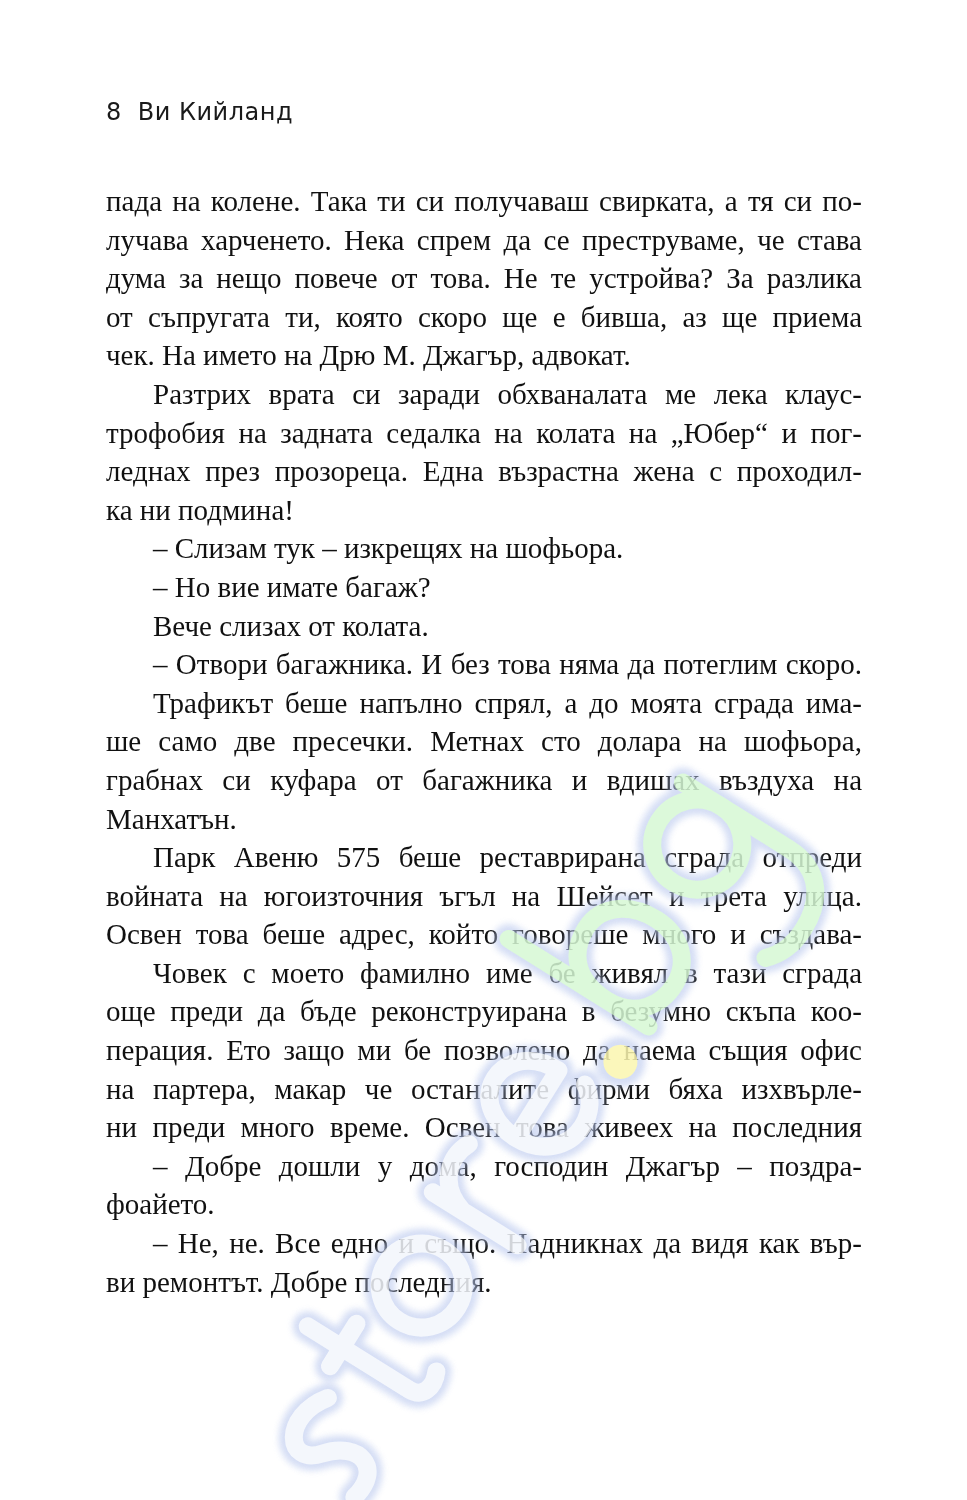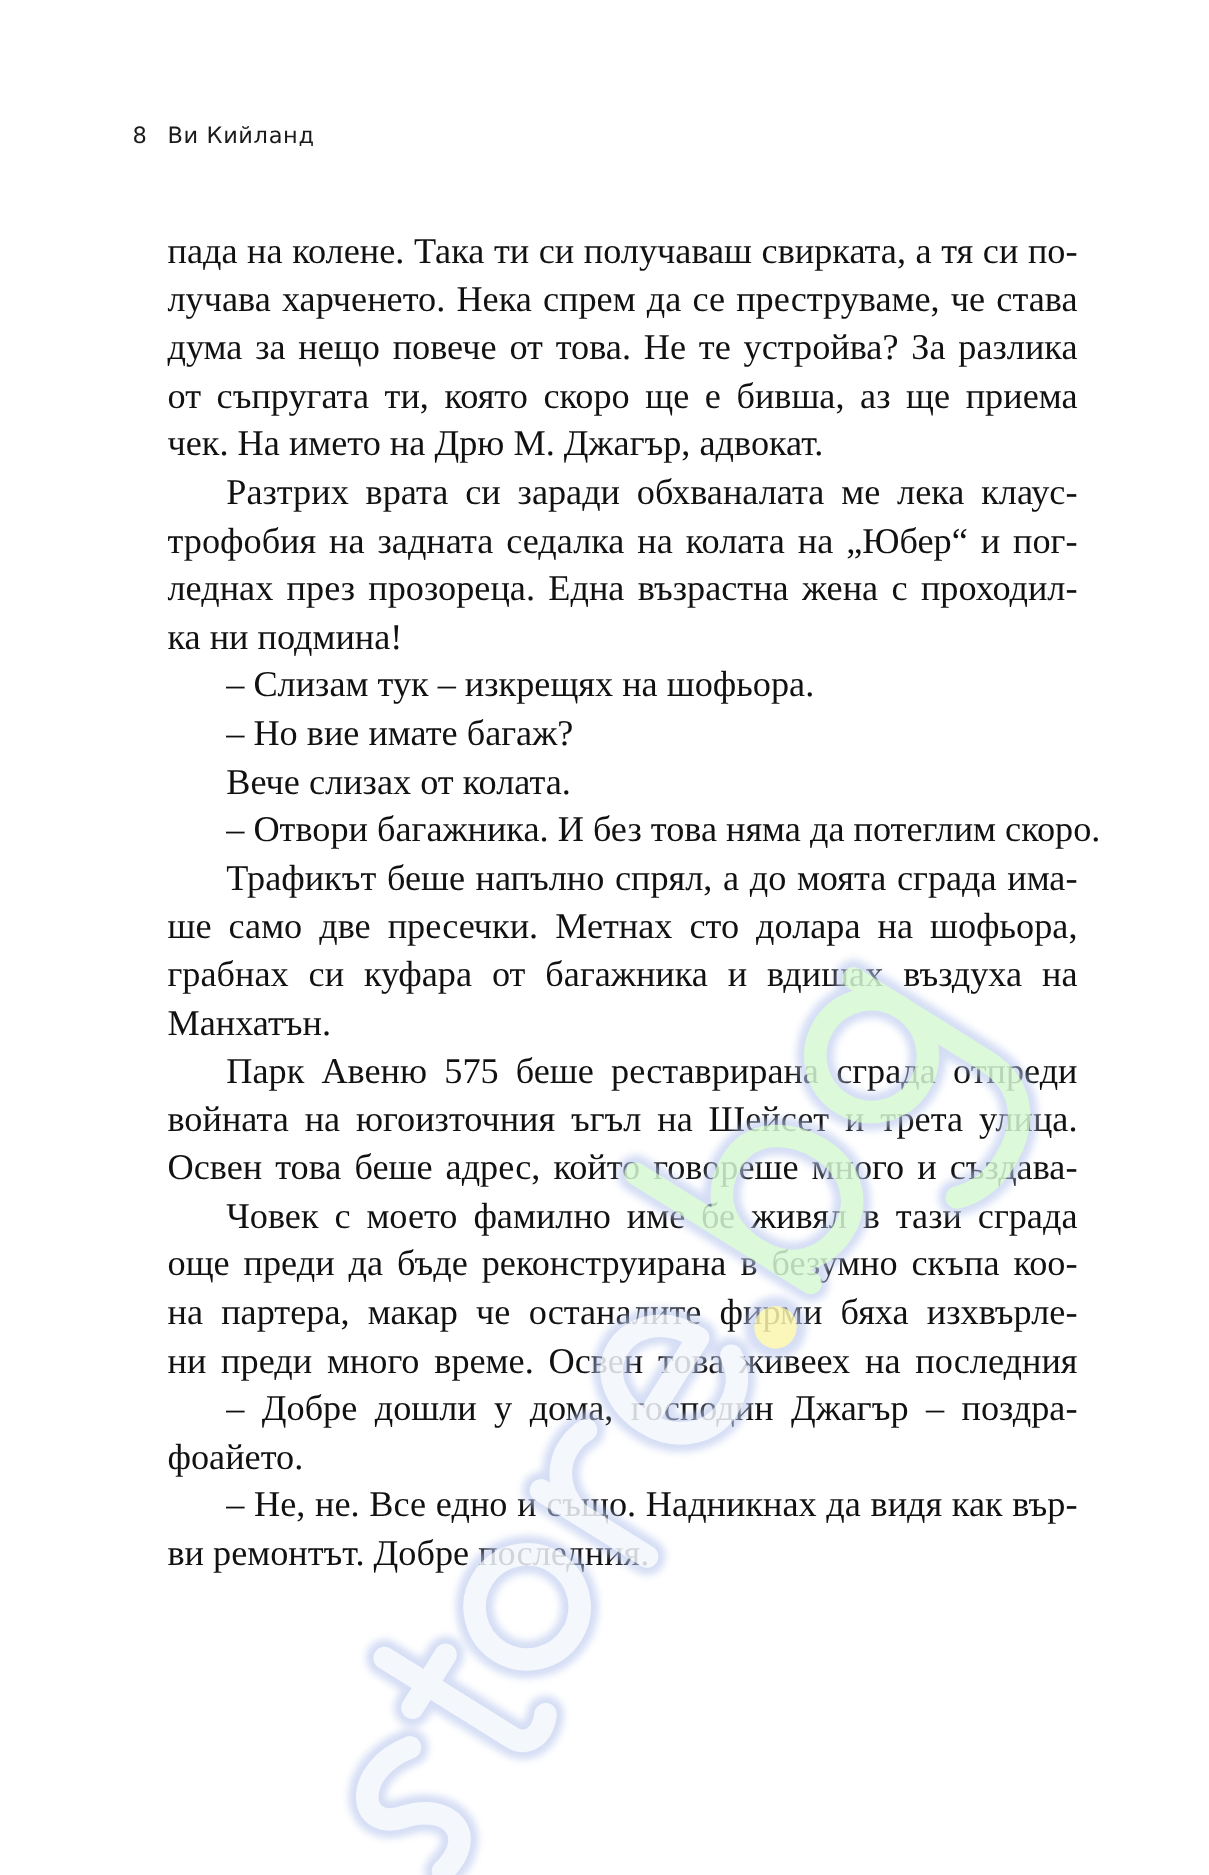--- a/index.html
+++ b/index.html
@@ -18,21 +18,21 @@
     left: 0; top: 0;
     width: 967px;
     height: 1500px;
     background: #ffffff;
   }
   .running-head {
     position: absolute;
     left: 106px;
     top: 98px;
     font-family: "DejaVu Sans", sans-serif;
-    font-size: 18px;
+    font-size: 24px;
     color: #1a1a1a;
     letter-spacing: 0.5px;
     white-space: nowrap;
   }
   .running-head .pnum {
     margin-right: 16px;
   }
   .body-text {
     position: absolute;
     left: 106px;
@@ -42,21 +42,20 @@
     font-size: 29px;
     line-height: 38.6px;
     color: #111111;
   }
   .line {
     display: block;
     white-space: nowrap;
     text-align: justify;
     text-align-last: justify;
     height: 38.6px;
-    margin-left: 28px;
   }
   .line.last {
     text-align-last: left;
   }
   .line.indent {
     padding-left: 47px;
   }
   .watermark {
     position: absolute;
     left: 0; top: 0;
@@ -91,20 +90,21 @@
       <span class="line indent">– Отвори багажника. И без това няма да потеглим скоро.</span>
       <span class="line indent">Трафикът беше напълно спрял, а до моята сграда има-</span>
       <span class="line">ше само две пресечки. Метнах сто долара на шофьора,</span>
       <span class="line">грабнах си куфара от багажника и вдишах въздуха на</span>
       <span class="line last">Манхатън.</span>
       <span class="line indent">Парк Авеню 575 беше реставрирана сграда отпреди</span>
       <span class="line">войната на югоизточния ъгъл на Шейсет и трета улица.</span>
       <span class="line">Освен това беше адрес, който говореше много и създава-</span>
       <span class="line indent">Човек с моето фамилно име бе живял в тази сграда</span>
       <span class="line">още преди да бъде реконструирана в безумно скъпа коо-</span>
+      <span class="line">перация. Ето защо ми бе позволено да наема същия офис</span>
       <span class="line">на партера, макар че останалите фирми бяха изхвърле-</span>
       <span class="line">ни преди много време. Освен това живеех на последния</span>
       <span class="line indent">– Добре дошли у дома, господин Джагър – поздра-</span>
       <span class="line last">фоайето.</span>
       <span class="line indent">– Не, не. Все едно и също. Надникнах да видя как вър-</span>
       <span class="line last">ви ремонтът. Добре последния.</span>
     </div>
 
   <svg class="watermark" viewBox="0 0 967 1500" xmlns="http://www.w3.org/2000/svg">
     <defs>

